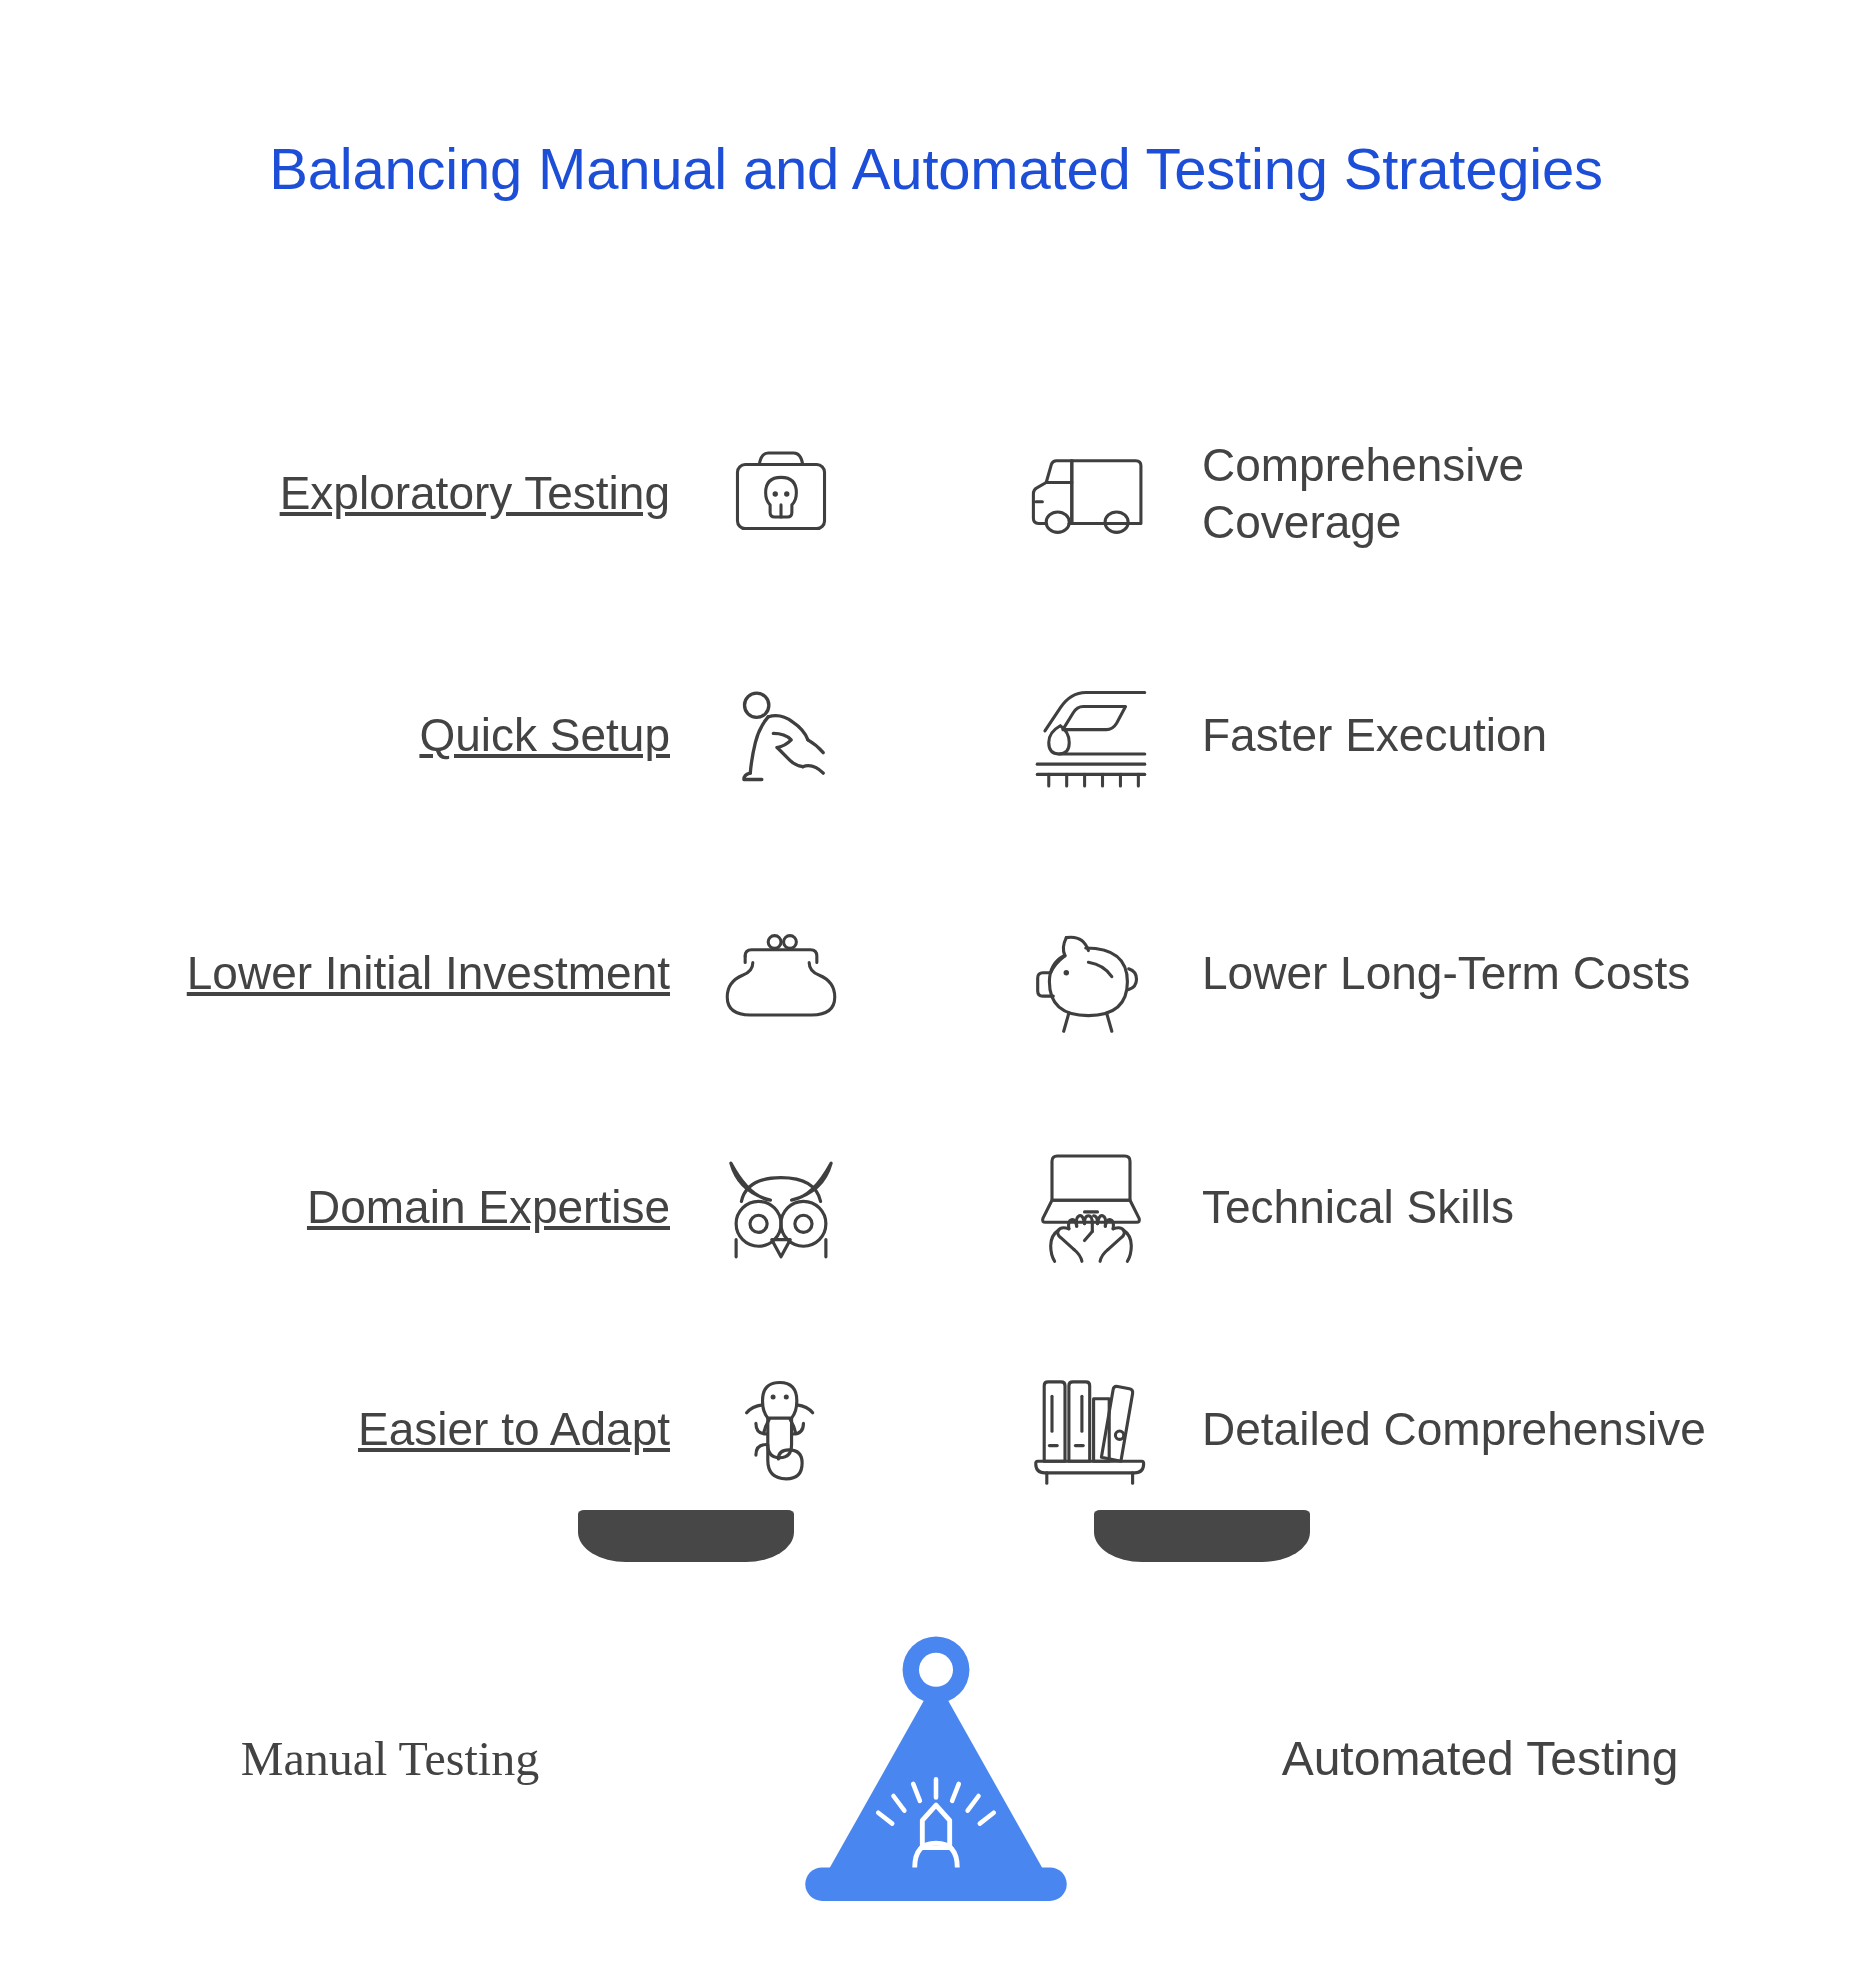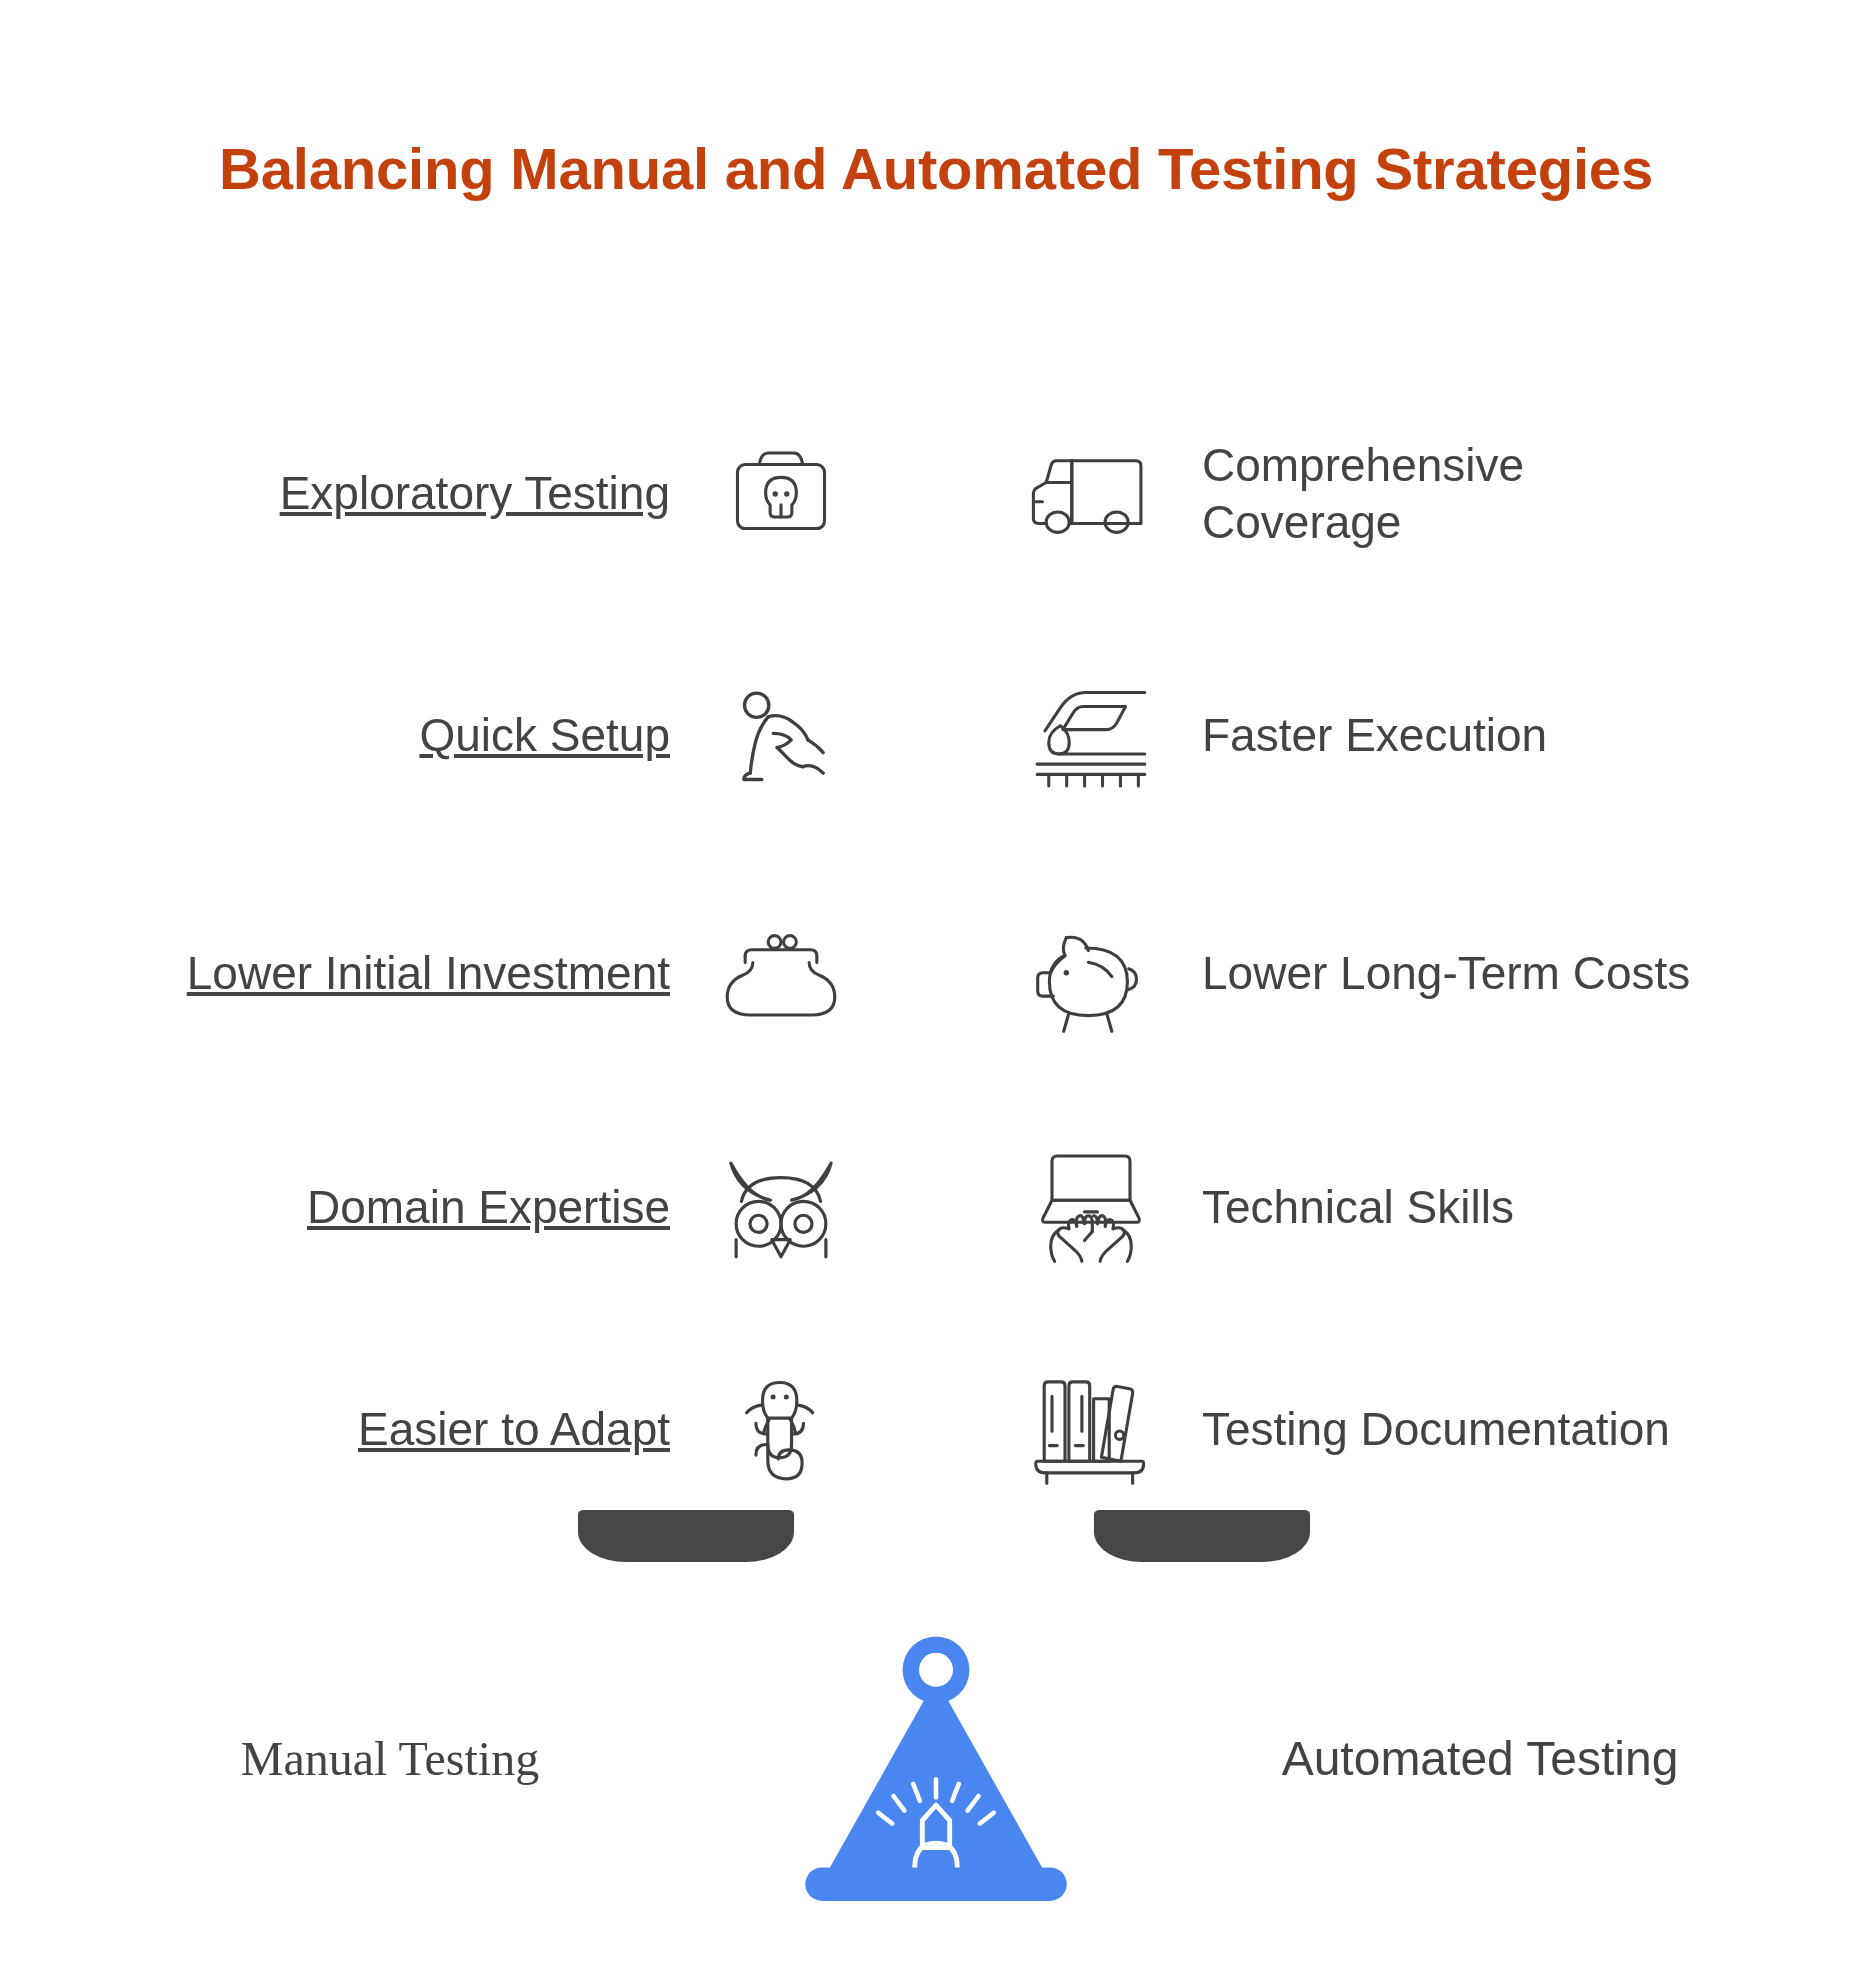--- a/index.html
+++ b/index.html
@@ -24,22 +24,22 @@
 
   
   .title {
     position: absolute;
     top: 132px;
     left: 0;
     width: 1872px;
     text-align: center;
     font-size: 58px;
     line-height: 1.26;
-    font-weight: bold;
-    color: #c2410c;
+    font-weight: normal;
+    color: #1d4ed8;
     letter-spacing: -0.2px;
   }
 
   
   .col {
     position: absolute;
     top: 400px;
     width: 760px;
   }
   .col-left  { left: 96px; }
@@ -293,21 +293,21 @@
           <path d="M20 24 v27"></path>
           <path d="M43 24 v27"></path>
           <path d="M18 62 h6"></path>
           <path d="M38 62 h6"></path>
           <circle cx="72" cy="54" r="3.2"></circle>
           <path d="M9 74 h80 q1.5 0 1.5 2 q0 7 -7 7 H14.5 q-7 0 -7 -7 q0 -2 1.5 -2 Z"></path>
           <path d="M16 83 v8"></path>
           <path d="M82 83 v8"></path>
         </svg>
       </div>
-      <div class="row-label">Testing Documentation</div>
+      <div class="row-label">Detailed Comprehensive</div>
     </div>
 
   </div>
 
   <div class="pan pan-left"></div>
   <div class="pan pan-right"></div>
 
   <div class="fulcrum">
     <svg viewBox="0 0 100 100" width="304" height="304">
       <g>

